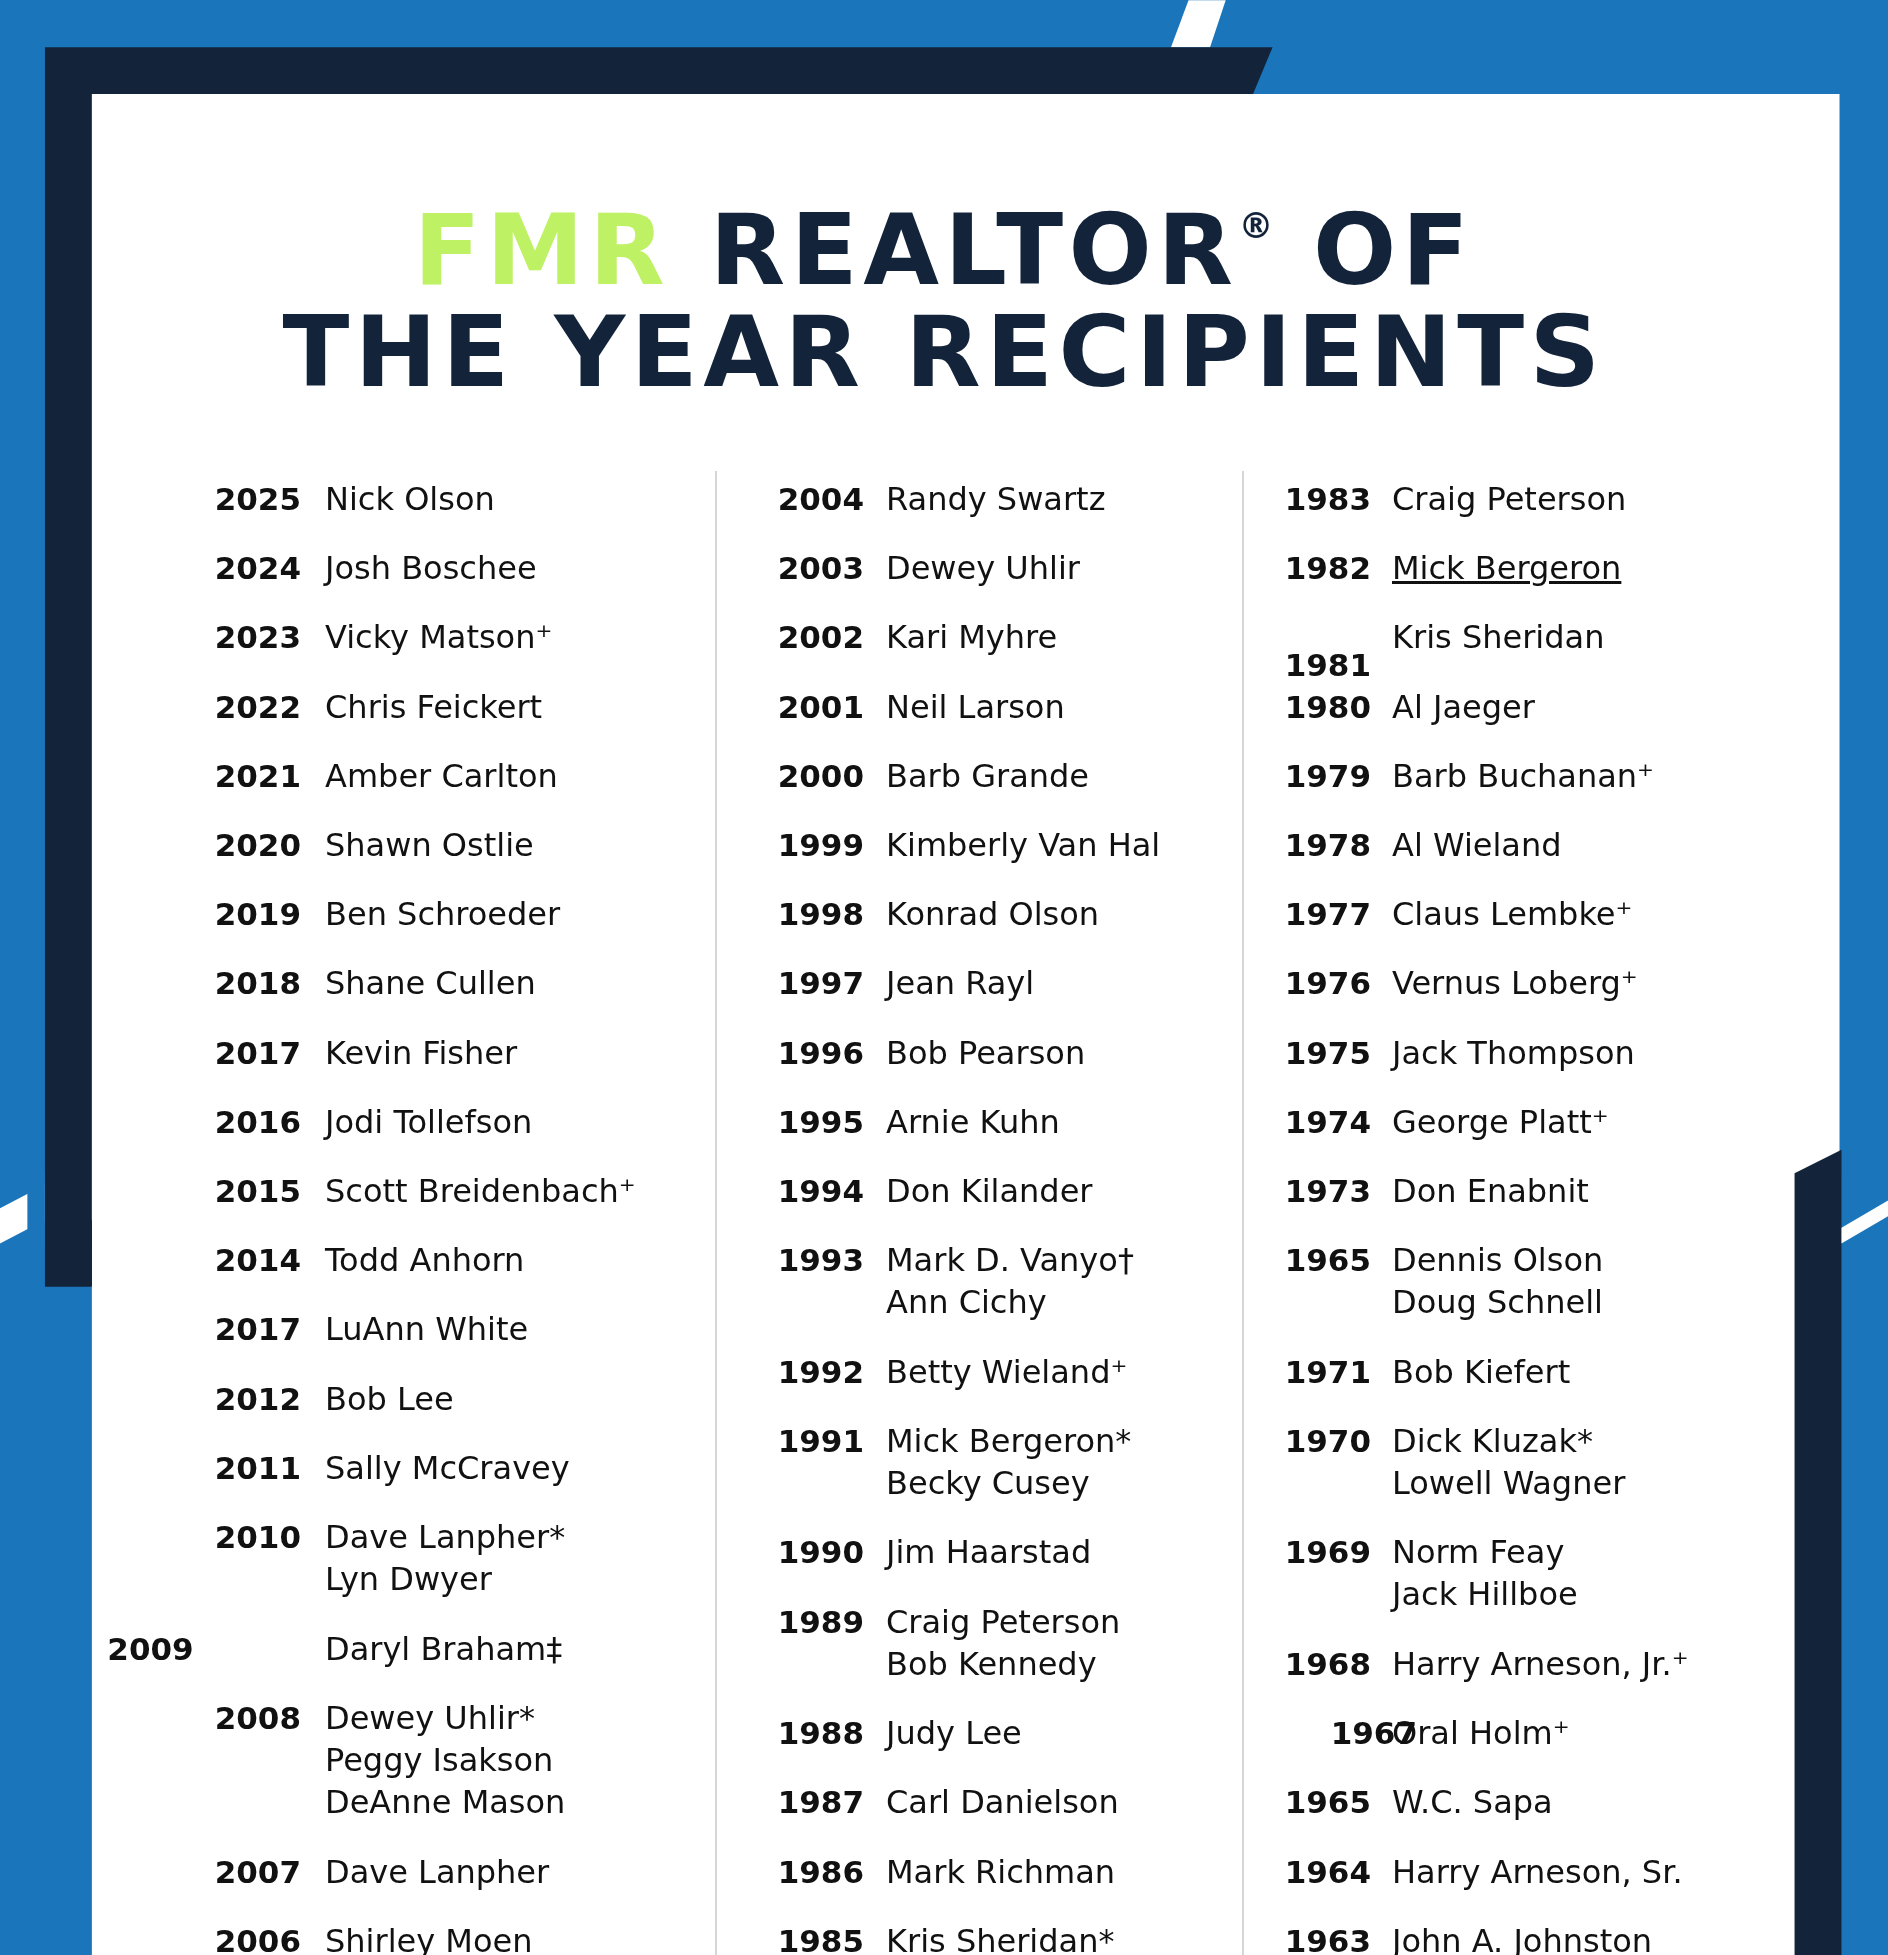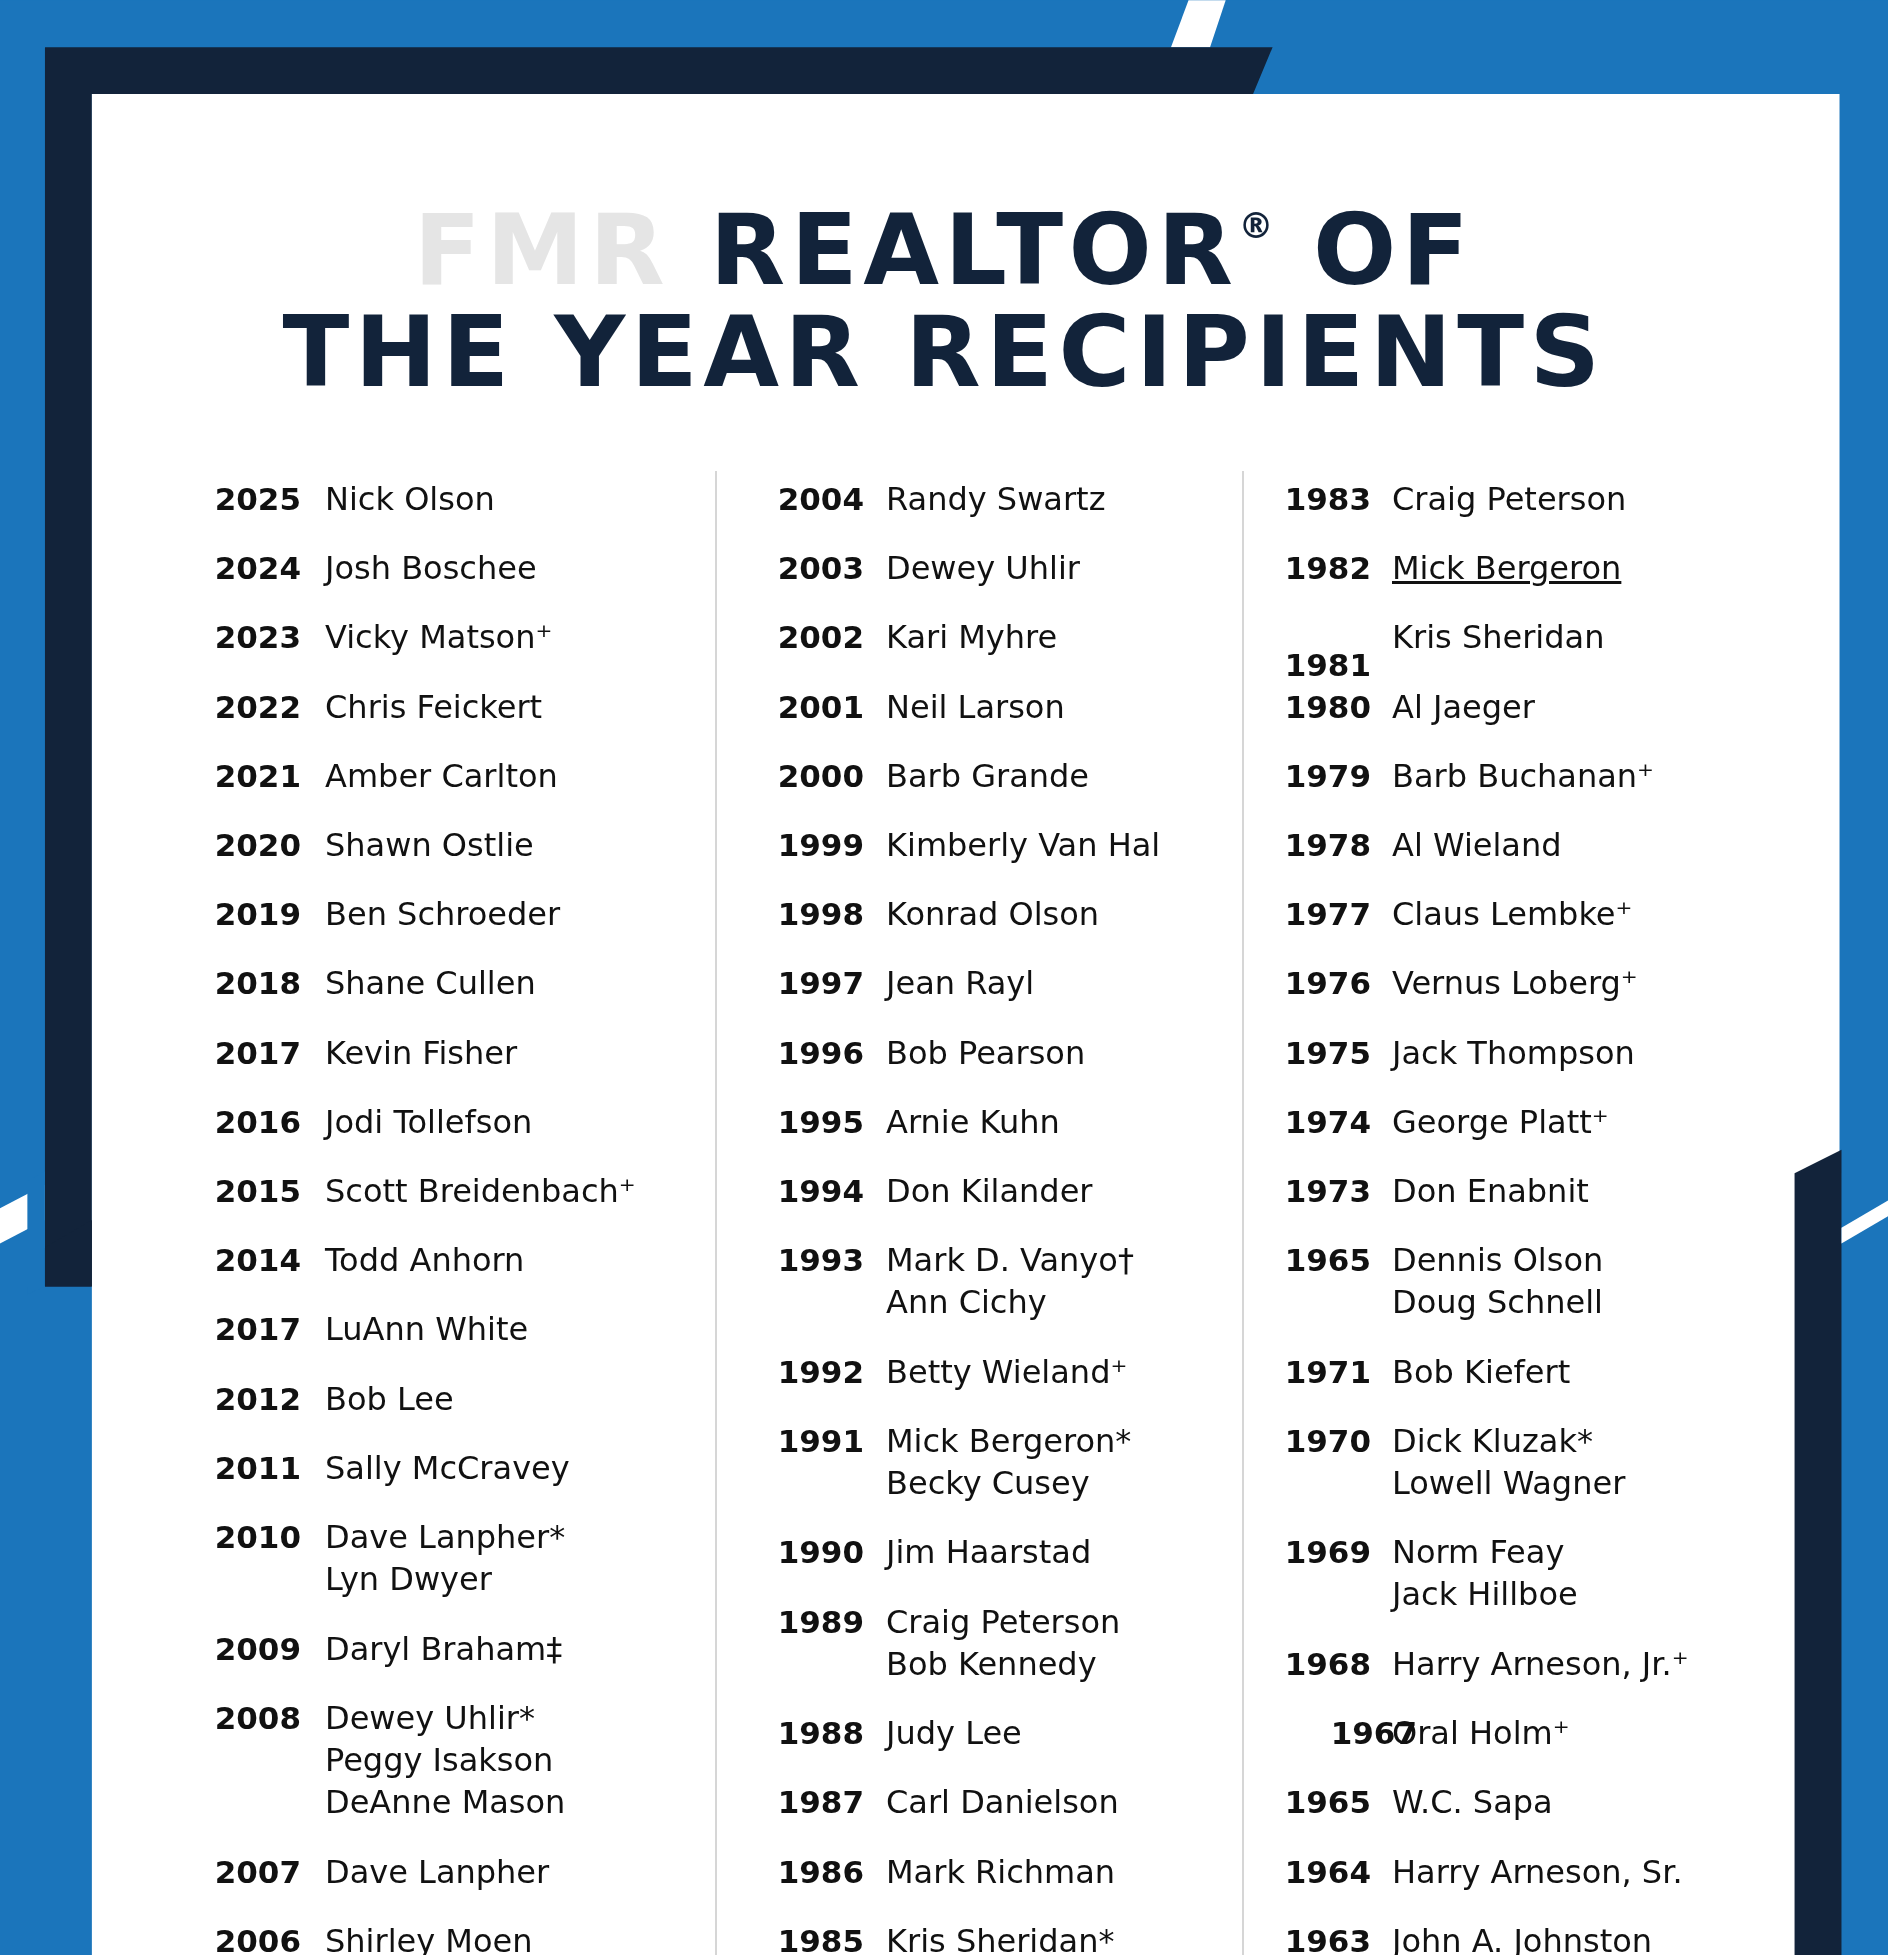--- a/index.html
+++ b/index.html
@@ -1,20 +1,20 @@
 <!DOCTYPE html>
 <html style="font-size:6.3px"><head>
 <meta charset="utf-8">
 <style>
   html, body { margin:0; padding:0; }
   body { width:1888px; height:2444px; position:relative; overflow:hidden; background:#1b75bb; font-family:"Liberation Sans", sans-serif; }
   .abs { position:absolute; }
   svg.frame { position:absolute; left:0; top:0; }
   .title { position:absolute; left:0; width:1888px; text-align:center; font-family:"DejaVu Sans", sans-serif; font-weight:bold; color:#12233a; font-size:98px; letter-spacing:5.5px; line-height:1; }
-  .title .accent { color:#e5e5e5;margin-top:20px; }
+  .title .accent { color:#bef264;margin-top:20px; }
   .title sup { font-size:35px; vertical-align:top; position:relative; top:7.8px; letter-spacing:0; }
   .entry { position:absolute; font-size:34px; line-height:42px; color:#111; }
   .entry .yr { position:absolute; right:0; top:0; font-family:"DejaVu Sans", sans-serif; font-weight:bold; font-size:31px; text-align:right; white-space:nowrap; }
   .entry .names { position:absolute; top:0; font-family:"DejaVu Sans", sans-serif; font-size:32px; white-space:nowrap; }
   .divider { position:absolute; width:2px; background:#d6d6d6; }
 </style>
 </head>
 <body>
 
 <svg class="frame" width="1888" height="2444" viewBox="0 0 4829 6250">
@@ -114,21 +114,21 @@
     <div class="entry" style="left: 0px; top: 1447px;">
       <span class="yr" style="right: auto; left: 0px; width: 301px;">2011</span>
       <span class="names" style="left: 325px; top: 0px;">Sally McCravey</span>
     </div>
     <div class="entry" style="left: 0px; top: 1516px;">
       <span class="yr" style="right: auto; left: 0px; width: 301px;">2010</span>
       <span class="names" style="left: 325px; top: 0px;">Dave Lanpher*</span>
       <span class="names" style="left: 325px; top: 42px;">Lyn Dwyer</span>
     </div>
     <div class="entry" style="left: 0px; top: 1628px;">
-      <span class="yr" style="right: auto; left: 0px; width: 301px;">2009</span>
+      <span class="yr" style="right: auto; left: 0px; width: 301px; text-align: center;">2009</span>
       <span class="names" style="left: 325px; top: 0px;">Daryl Braham‡</span>
     </div>
     <div class="entry" style="left: 0px; top: 1697px;">
       <span class="yr" style="right: auto; left: 0px; width: 301px;">2008</span>
       <span class="names" style="left: 325px; top: 0px;">Dewey Uhlir*</span>
       <span class="names" style="left: 325px; top: 42px;">Peggy Isakson</span>
       <span class="names" style="left: 325px; top: 84px;">DeAnne Mason</span>
     </div>
     <div class="entry" style="left: 0px; top: 1851px;">
       <span class="yr" style="right: auto; left: 0px; width: 301px;">2007</span>

